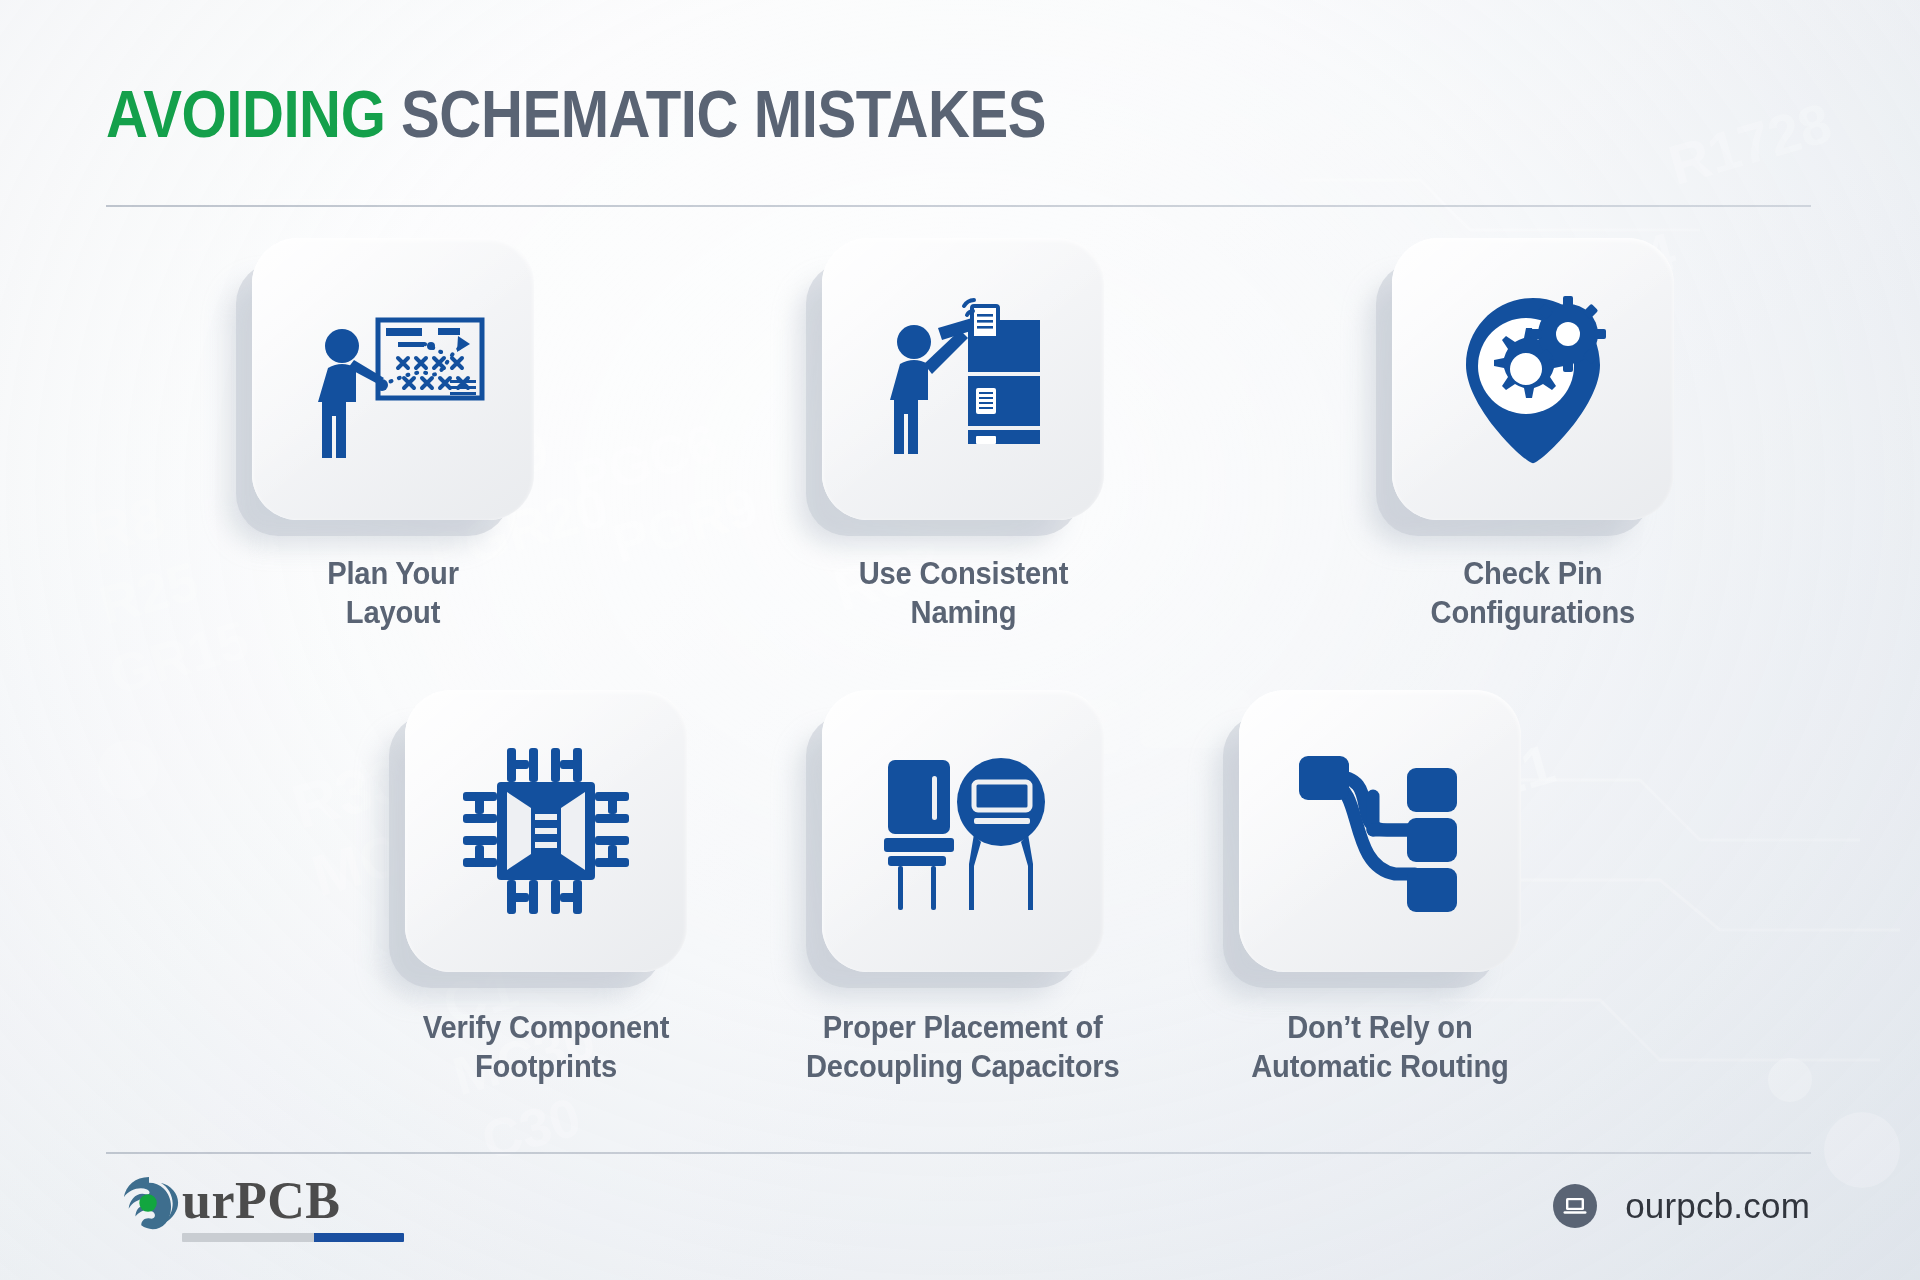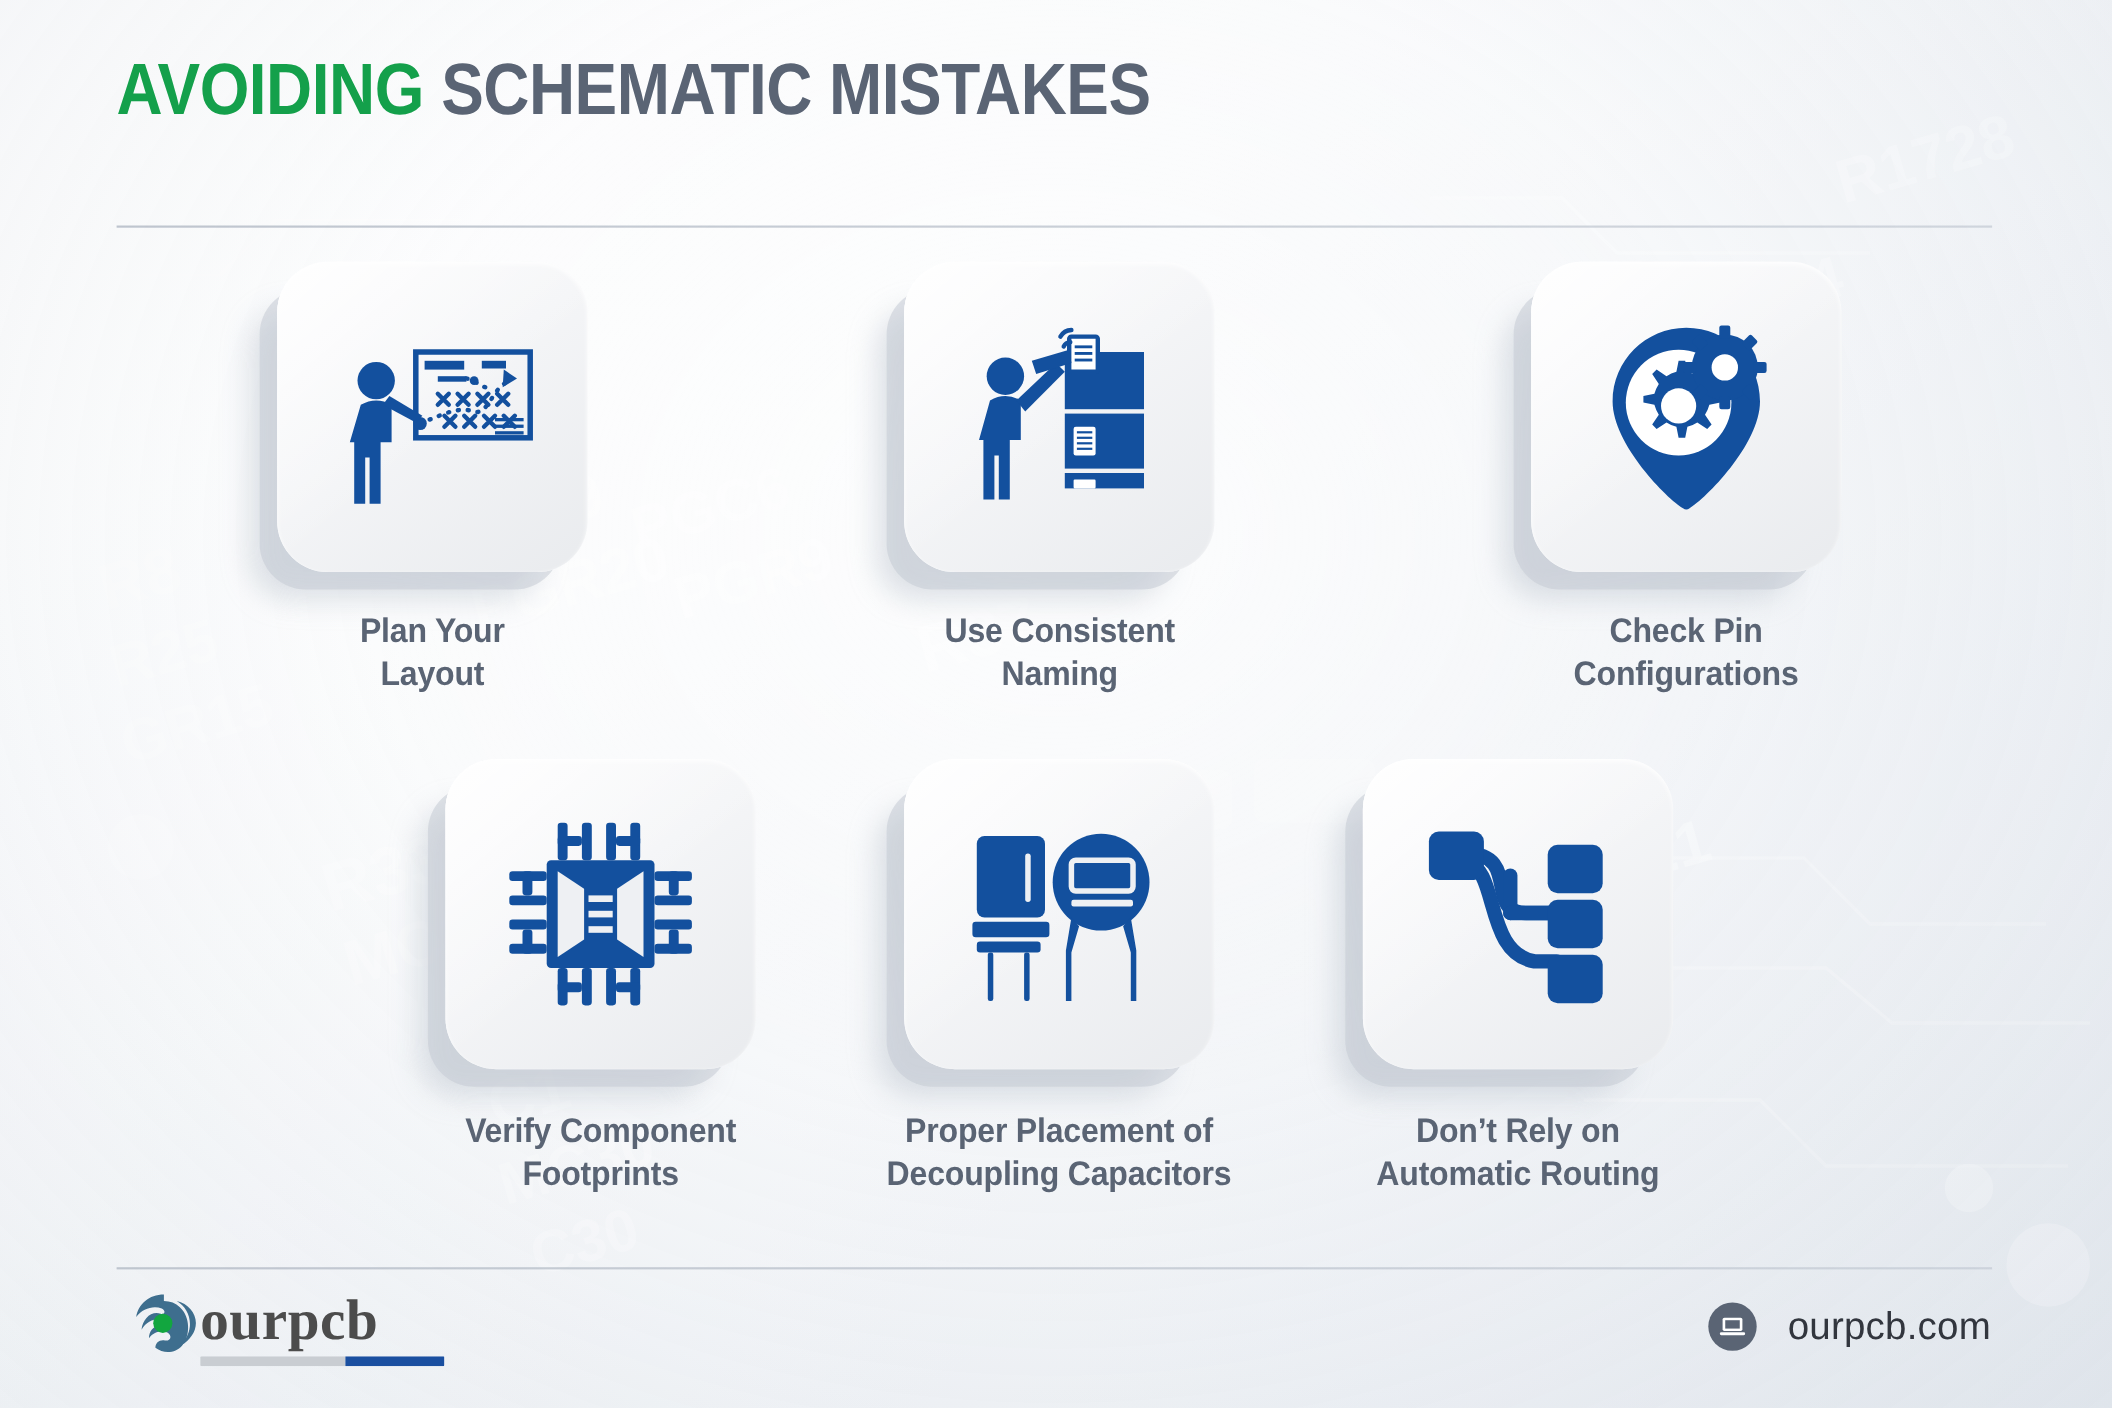--- a/index.html
+++ b/index.html
@@ -29,21 +29,21 @@
 
   .vignette {
     position:absolute; inset:0;
     background:radial-gradient(ellipse at 50% 38%, rgba(255,255,255,0.75) 0%, rgba(255,255,255,0.35) 45%, rgba(210,217,226,0.25) 100%);
     pointer-events:none;
   }
 
   
   .header {
     position:absolute;
-    left:106px; top:47px; width:1710px;
+    left:106px; top:80px; width:1710px;
   }
   .title {
     font-size:66px;
     font-weight:800;
     letter-spacing:-0.5px;
     line-height:1.05;
     white-space:nowrap;
     transform:scaleX(0.88);
     transform-origin:left center;
   }
@@ -456,21 +456,21 @@
 
   <div class="brand">
     <svg class="brand-mark" viewBox="0 0 64 64">
       <g fill="#3E6E8E">
         <path d="M32 4 C18 4 8 13 6 25 c6 -8 16 -11 24 -8 4 2 3 6 -1 5 C20 19 12 27 11 37 16 28 26 25 33 28 c5 2 4 7 -1 6 -8 -3 -14 3 -14 11 5 -7 13 -8 18 -5 4 3 2 8 -3 7 -5 -1 -9 2 -9 7 8 6 19 5 25 -2 8 -9 8 -27 -2 -36 -4 -4 -9 -6 -15 -6 z"></path>
         <path d="M44 10 c9 5 14 16 12 26 -1 7 -6 14 -13 17 8 -1 15 -8 18 -16 4 -12 -4 -24 -17 -27 z"></path>
       </g>
       <circle cx="31" cy="31" r="9" fill="#12A63F"></circle>
     </svg>
     <div class="brand-text-wrap">
-      <div class="brand-text">ourpcb</div>
+      <div class="brand-text">urPCB</div>
       <div class="brand-bar">
         <span class="bar-gray"></span>
         <span class="bar-blue"></span>
       </div>
     </div>
   </div>
 
   <div class="site">
     <span class="site-badge">
       <svg width="26" height="26" viewBox="0 0 26 26">

